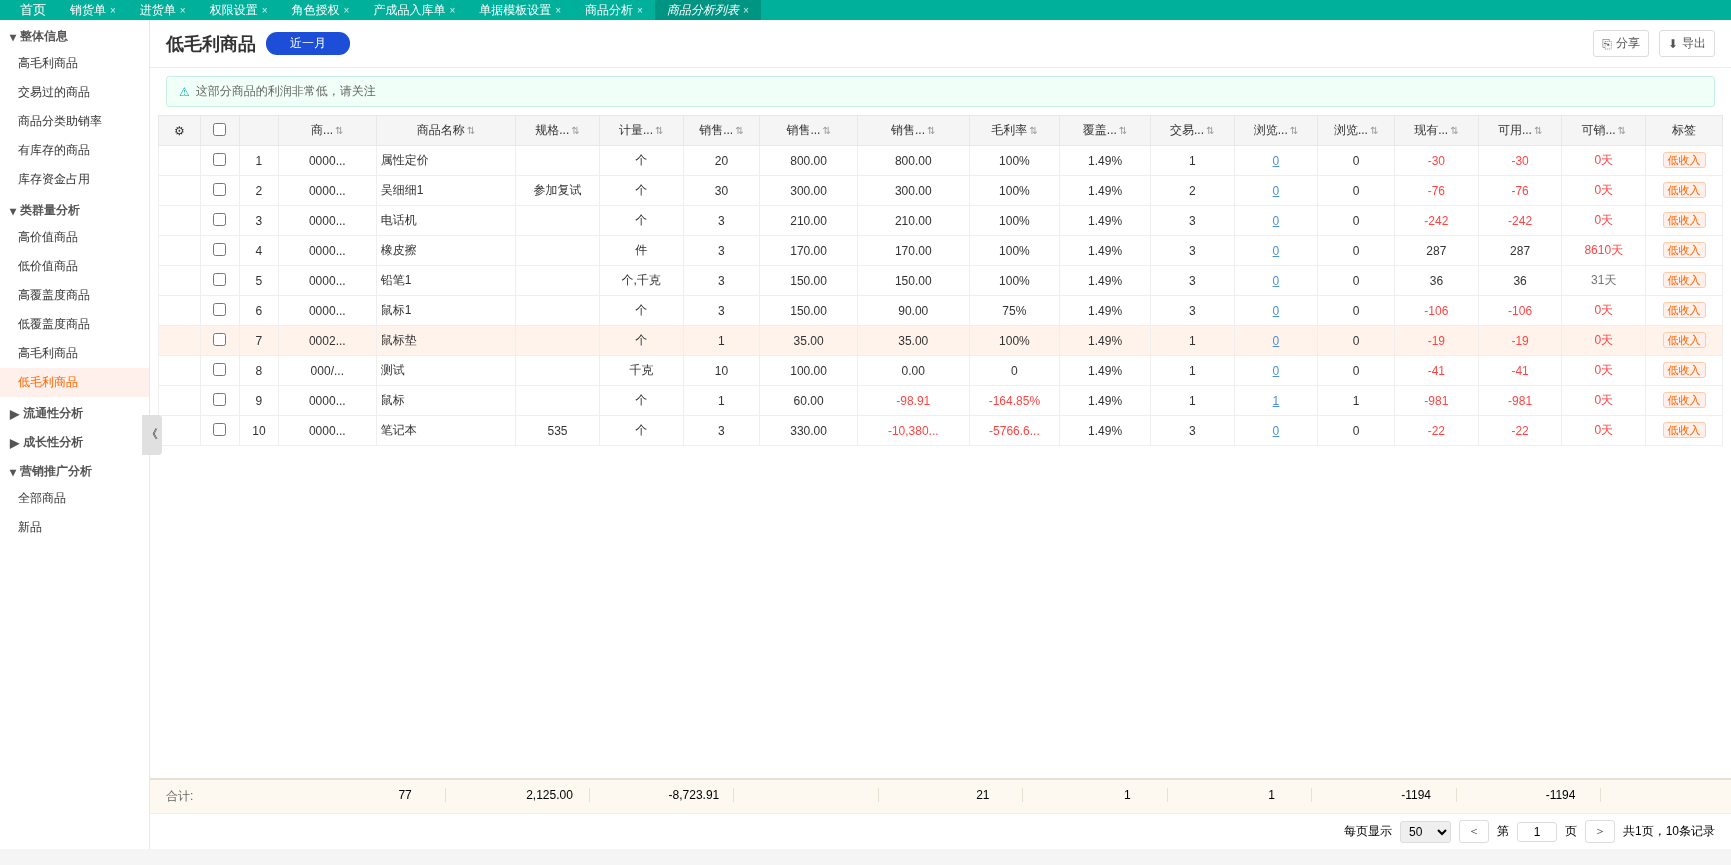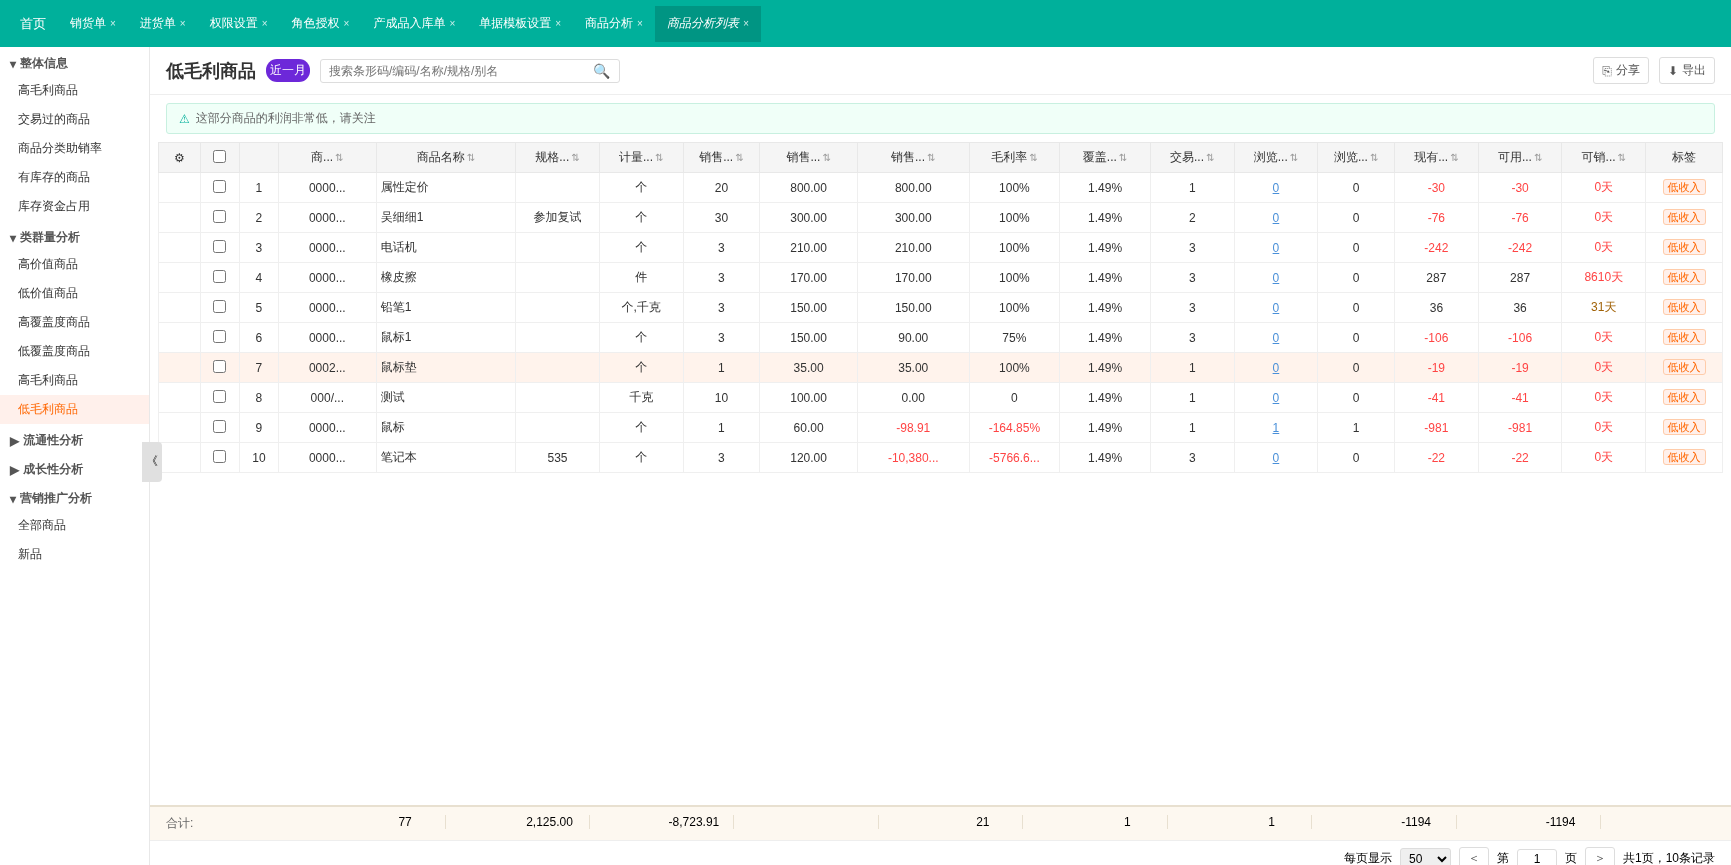--- a/index.html
+++ b/index.html
@@ -1,21 +1,21 @@
 <!DOCTYPE html>
 <html><head>
   <meta charset="utf-8">
   <style>
     * { box-sizing: border-box; margin: 0; padding: 0; font-family: 'Microsoft YaHei', Arial, sans-serif; font-size: 12px; }
     body { background: #f5f5f5; }
 
     
     .top-nav {
       background: #00b09b;
-      height: 47px;
+      height: 20px;
       display: flex;
       align-items: center;
       padding: 0 8px;
       gap: 0;
     }
     .nav-item {
       color: #fff;
       padding: 0 12px;
       height: 36px;
       display: flex;
@@ -77,24 +77,24 @@
       gap: 10px;
       border-bottom: 1px solid #eee;
       flex-shrink: 0;
     }
     .page-title {
       font-size: 18px;
       font-weight: bold;
       color: #333;
     }
     .date-filter-btn {
-      background: #6d28d9;
+      background: #1d4ed8;
       color: #fff;
       border: none;
-      padding: 3px 4px;
+      padding: 3px 24px;
       border-radius: 11px;
       cursor: pointer;
       font-size: 12px;
     }
     .search-box {
       display: flex;
       align-items: center;
       border: 1px solid #ddd;
       border-radius: 3px;
       padding: 3px 8px;
@@ -343,24 +343,20 @@
     <div class="collapse-btn">
       <span>《</span>
     </div>
   </div>
 
   <div class="content">
 
     <div class="content-header">
       <h1 class="page-title">低毛利商品</h1>
       <button class="date-filter-btn">近一月</button>
-      <div class="search-box">
-        <input type="text" placeholder="搜索条形码/编码/名称/规格/别名" style="">
-        <span style="color:#aaa; font-size:14px;">🔍</span>
-      </div>
       <div class="header-actions">
         <button class="action-btn">
           <span>⎘</span>
           <span>分享</span>
         </button>
         <button class="action-btn">
           <span>⬇</span>
           <span>导出</span>
         </button>
       </div>
@@ -493,21 +489,21 @@
       <td>3</td>
       <td>150.00</td>
       <td style="">150.00</td>
       <td style="">100%</td>
       <td>1.49%</td>
       <td>3</td>
       <td class="link-text">0</td>
       <td>0</td>
       <td style="">36</td>
       <td style="">36</td>
-      <td style="color:#a16207;">31天</td>
+      <td style="color:#737373;">31天</td>
       <td><span class="tag-badge">低收入</span></td>
     </tr>
             <tr>
       <td></td>
       <td><input type="checkbox" style=""></td>
       <td>6</td>
       <td>0000...</td>
       <td style="text-align:left;">鼠标1</td>
       <td></td>
       <td>个</td>
@@ -589,21 +585,21 @@
     </tr>
             <tr>
       <td></td>
       <td><input type="checkbox" style=""></td>
       <td>10</td>
       <td>0000...</td>
       <td style="text-align:left;">笔记本</td>
       <td>535</td>
       <td>个</td>
       <td>3</td>
-      <td>120.00</td>
+      <td>330.00</td>
       <td style="color:#ff4444;margin-left:16px;">-10,380...</td>
       <td style="color:#ff4444;">-5766.6...</td>
       <td>1.49%</td>
       <td>3</td>
       <td class="link-text">0</td>
       <td>0</td>
       <td style="color:#ff4444;">-22</td>
       <td style="color:#ff4444;">-22</td>
       <td style="color:#ff4444;">0天</td>
       <td><span class="tag-badge">低收入</span></td>

